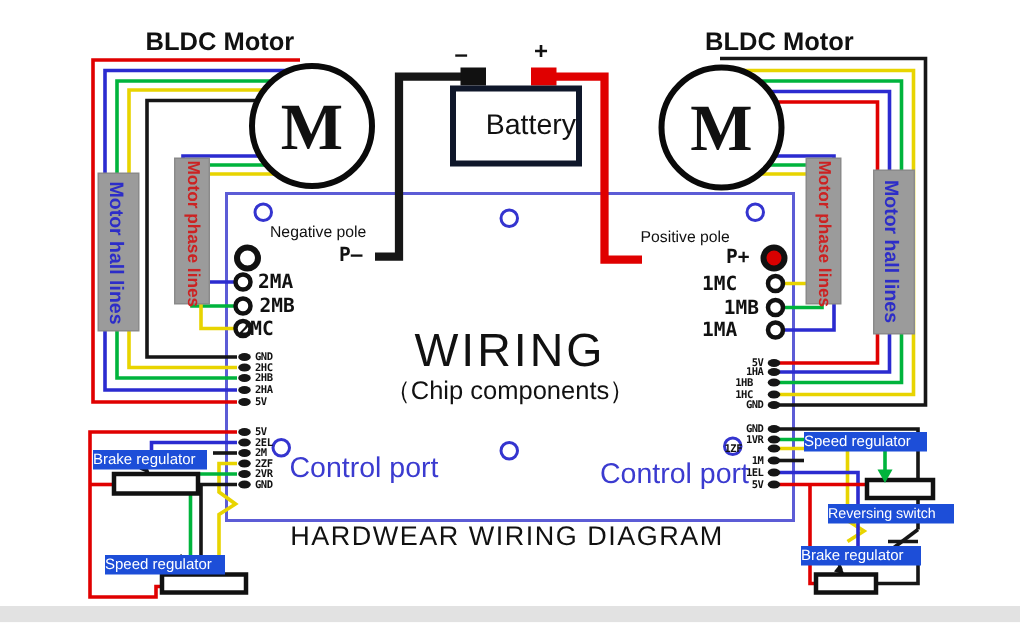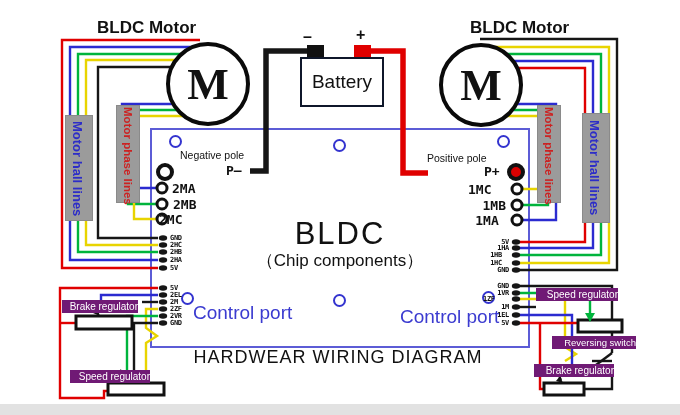--- a/index.html
+++ b/index.html
@@ -18,27 +18,27 @@
   .term{fill:#fff;stroke:#111;stroke-width:4;}
   .ring{fill:#fff;stroke:#111;stroke-width:3;}
   .arr{stroke:#111;stroke-width:2;fill:none;}
   
   .board{border:2px solid #5c5cd6;background:transparent;z-index:1;}
   .hole{width:9px;height:9px;border:2.5px solid #3434cf;border-radius:50%;background:#fff;z-index:4;}
   
   .motor{width:76px;height:76px;border:4.5px solid #0a0a0a;border-radius:50%;background:#fff;z-index:4;
          display:flex;align-items:center;justify-content:center;}
   .motor span{font-family:"Liberation Serif",serif;font-weight:bold;font-size:44px;}
-  .batt{width:80px;height:46px;border:2px solid #0f172a;background:#fff;z-index:4;
-        display:flex;align-items:center;justify-content:center;font-size:19px;}
+  .batt{width:80px;height:46px;border:4px solid #0f172a;background:#fff;z-index:4;
+        display:flex;align-items:center;justify-content:flex-end;font-size:19px;}
   .bterm{width:17px;height:13px;z-index:3;}
   .sleeve{background:#9b9b9b;box-shadow:0 0 0 1px #8a8a8a;z-index:3;}
   .vtext{position:absolute;white-space:nowrap;transform:rotate(90deg);transform-origin:left top;
          font-weight:bold;z-index:4;}
-  .modbox{background:#701a75;color:#fff;text-align:right;font-size:10px;line-height:13px;
+  .modbox{background:#1d4ed8;color:#fff;text-align:left;font-size:10px;line-height:13px;
           height:13px;z-index:4;overflow:hidden;}
   .pinlbl{font:bold 7px "DejaVu Sans Mono",monospace;line-height:8px;height:8px;z-index:4;letter-spacing:-0.3px;}
   .termlbl{font:bold 13px "DejaVu Sans Mono",monospace;z-index:4;}
   .bluetxt{color:#3b3bd0;font-size:19px;z-index:4;}
   .small{font-size:10.5px;z-index:4;}
   .gray-strip{background:#e2e2e2;z-index:0;}
 </style>
 </head>
 <body>
 
@@ -196,21 +196,21 @@
   <div class="abs small" style="left:180px;top:149px;">Negative pole</div>
   <div class="abs termlbl" style="left:226px;top:163px;">P—</div>
   <div class="abs small" style="left:427px;top:152px;">Positive pole</div>
   <div class="abs termlbl" style="left:484px;top:164px;">P+</div>
 
   <div class="abs termlbl" style="left:172px;top:181px;">2MA</div>
   <div class="abs termlbl" style="left:173px;top:197px;">2MB</div>
   <div class="abs termlbl" style="left:159px;top:212px;">2MC</div>
   <div class="abs termlbl" style="left:468px;top:182px;width:38px;text-align:left;">1MC</div>
   <div class="abs termlbl" style="left:468px;top:198px;width:38px;text-align:right;">1MB</div>
-  <div class="abs termlbl" style="left:468px;top:213px;width:38px;text-align:center;">1MA</div>
+  <div class="abs termlbl" style="left:468px;top:213px;width:38px;text-align:left;">1MA</div>
 
   <div class="abs pinlbl" style="left:170px;top:234px;">GND</div>
   <div class="abs pinlbl" style="left:170px;top:241px;">2HC</div>
   <div class="abs pinlbl" style="left:170px;top:248px;">2HB</div>
   <div class="abs pinlbl" style="left:170px;top:256px;">2HA</div>
   <div class="abs pinlbl" style="left:170px;top:264px;">5V</div>
 
   <div class="abs pinlbl" style="left:170px;top:284px;">5V</div>
   <div class="abs pinlbl" style="left:170px;top:291px;">2EL</div>
   <div class="abs pinlbl" style="left:170px;top:298px;">2M</div>
@@ -224,21 +224,21 @@
   <div class="abs pinlbl" style="left:483px;top:259px;width:26px;text-align:center;">1HC</div>
   <div class="abs pinlbl" style="left:483px;top:266px;width:26px;text-align:right;">GND</div>
 
   <div class="abs pinlbl" style="left:483px;top:282px;width:26px;text-align:right;">GND</div>
   <div class="abs pinlbl" style="left:483px;top:289px;width:26px;text-align:right;">1VR</div>
   <div class="abs pinlbl" style="left:483px;top:295px;width:26px;text-align:left;">1ZF</div>
   <div class="abs pinlbl" style="left:483px;top:303px;width:26px;text-align:right;">1M</div>
   <div class="abs pinlbl" style="left:483px;top:311px;width:26px;text-align:right;">1EL</div>
   <div class="abs pinlbl" style="left:483px;top:319px;width:26px;text-align:right;">5V</div>
 
-  <div class="abs" style="left:240px;top:216px;width:200px;text-align:center;font-size:31px;letter-spacing:2px;z-index:4;">BLDC</div>
+  <div class="abs" style="left:240px;top:216px;width:200px;text-align:center;font-size:31px;letter-spacing:2px;z-index:4;">WIRING</div>
   <div class="abs" style="left:230px;top:249px;width:220px;text-align:center;font-size:17px;z-index:4;">（Chip components）</div>
   <div class="abs bluetxt" style="left:193px;top:302px;">Control port</div>
   <div class="abs bluetxt" style="left:400px;top:306px;">Control port</div>
 
   <div class="abs modbox" style="left:62px;top:300px;width:76px;">Brake regulator</div>
   <div class="abs modbox" style="left:70px;top:370px;width:80px;">Speed regulator</div>
   <div class="abs modbox" style="left:536px;top:288px;width:82px;">Speed regulator</div>
   <div class="abs modbox" style="left:552px;top:336px;width:84px;font-size:9.5px;">Reversing switch</div>
   <div class="abs modbox" style="left:534px;top:364px;width:80px;">Brake regulator</div>
 

